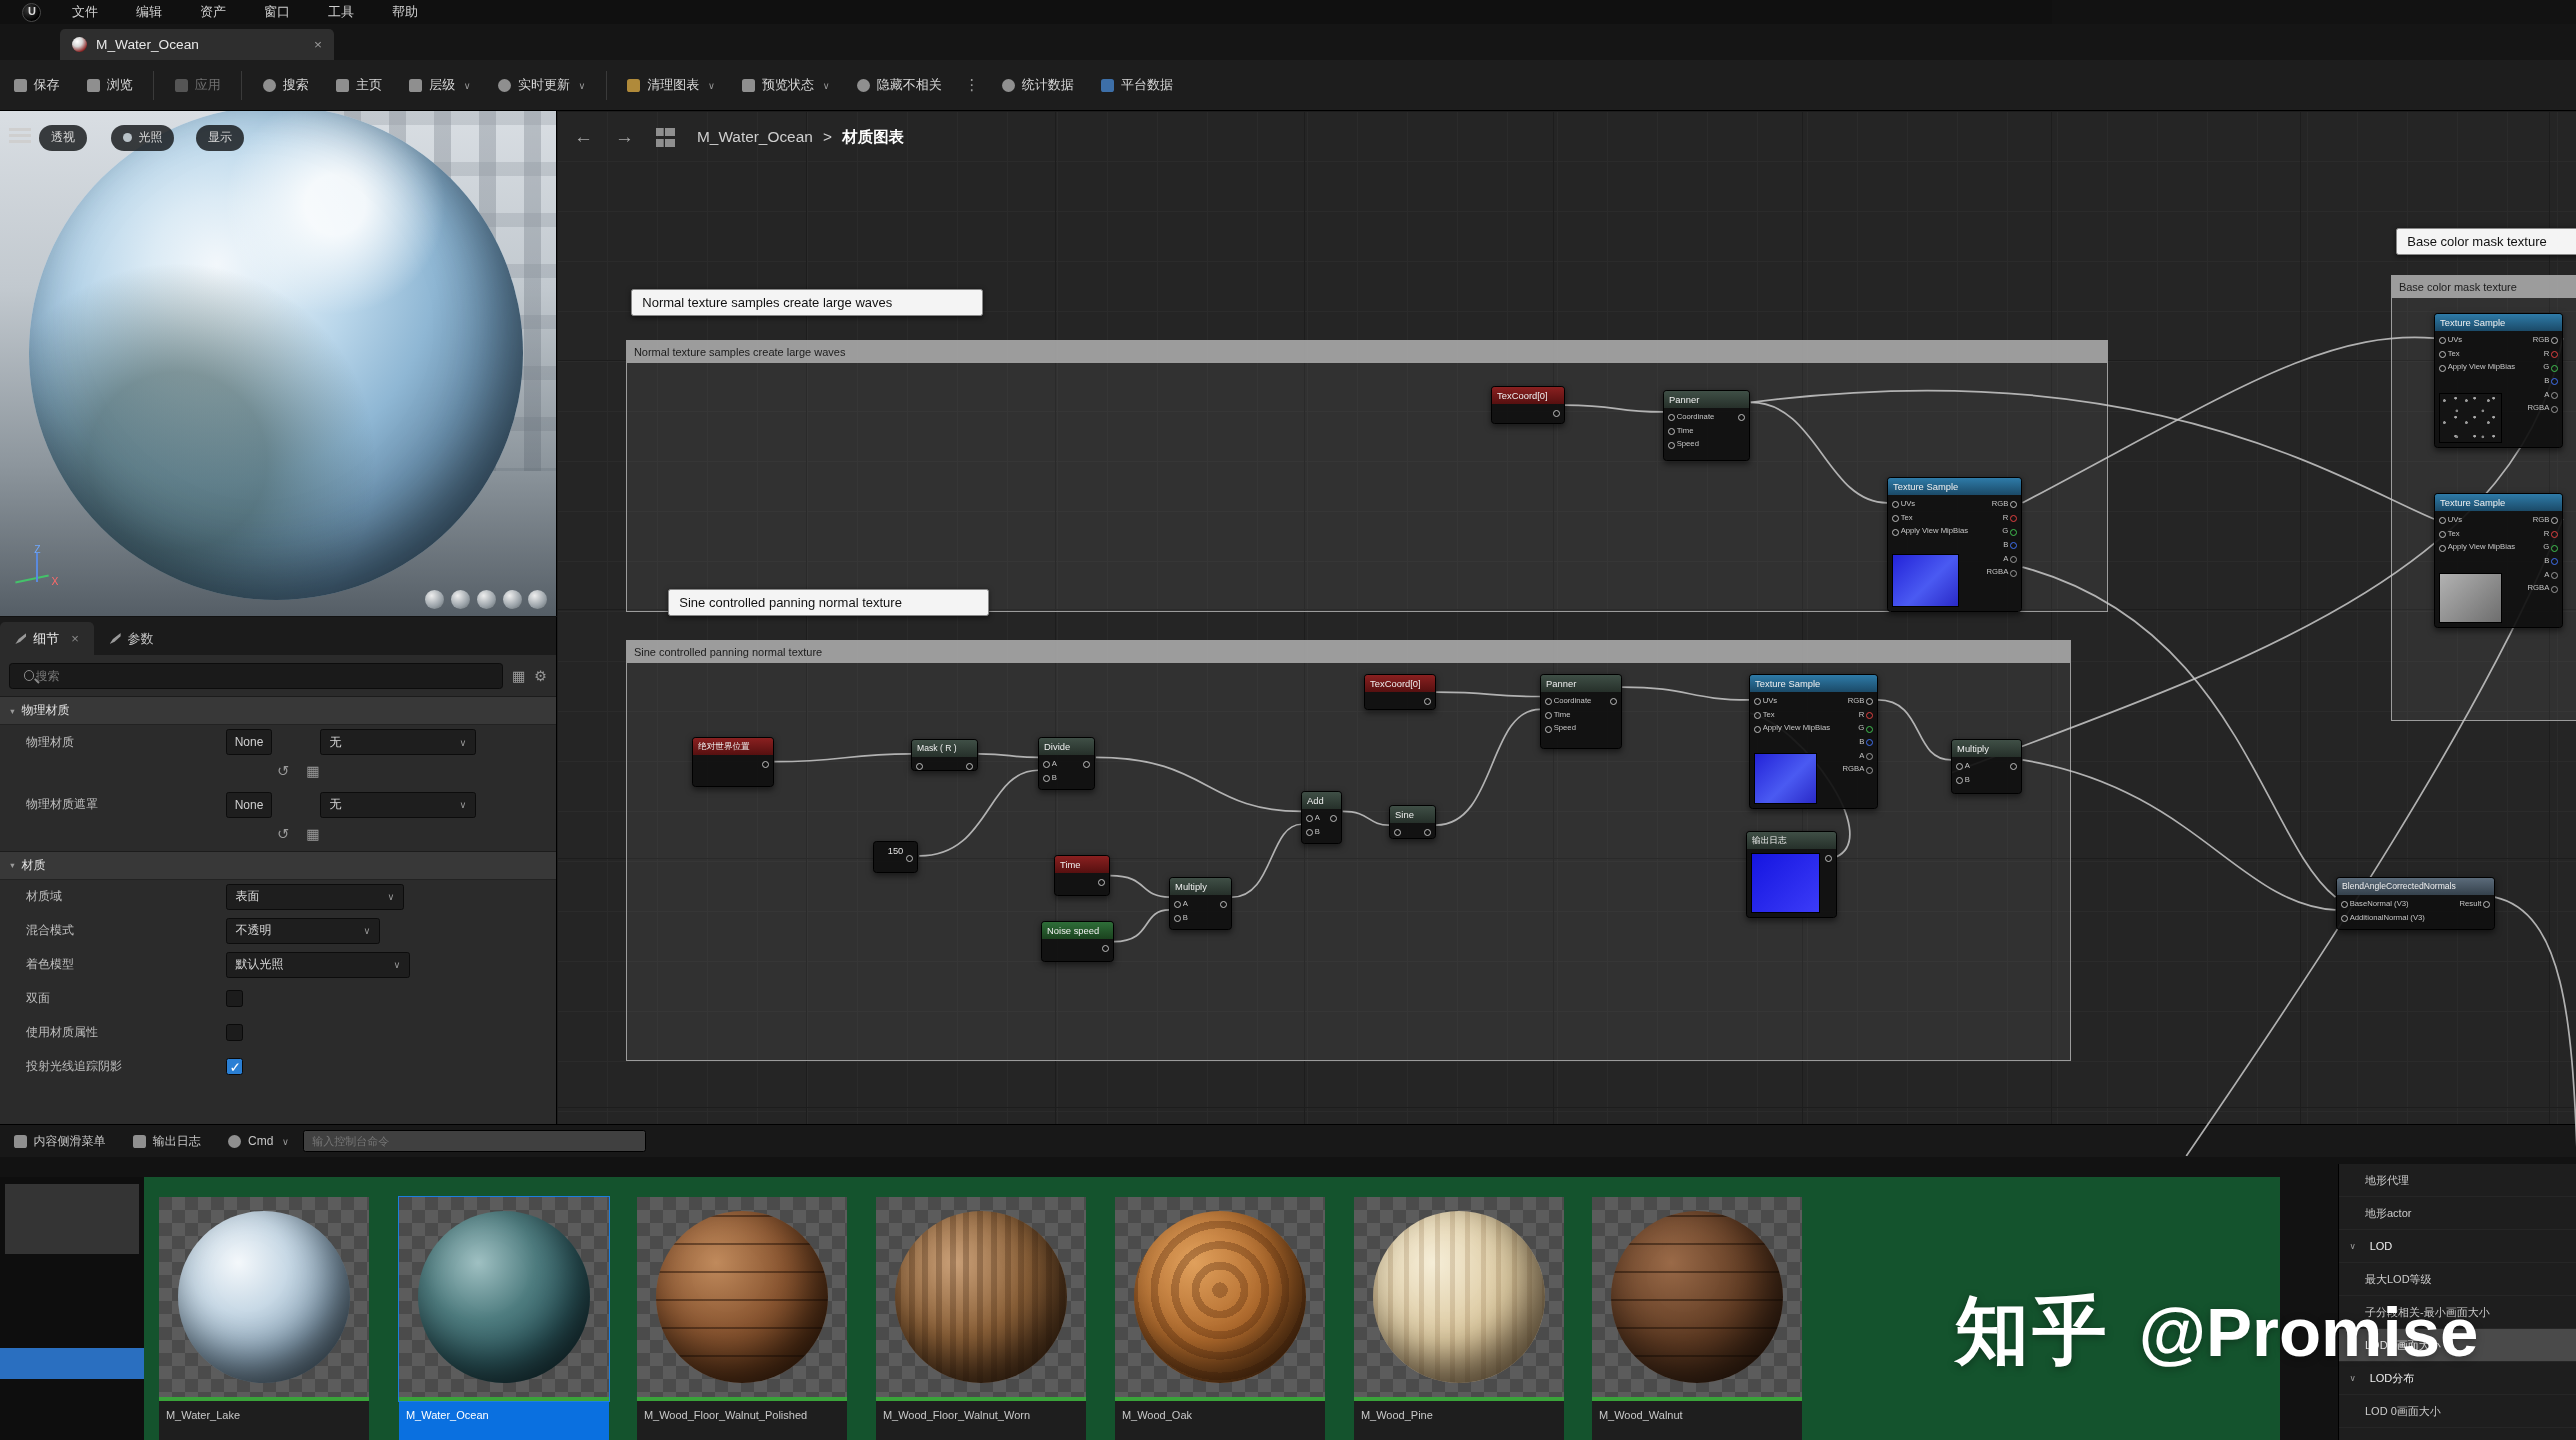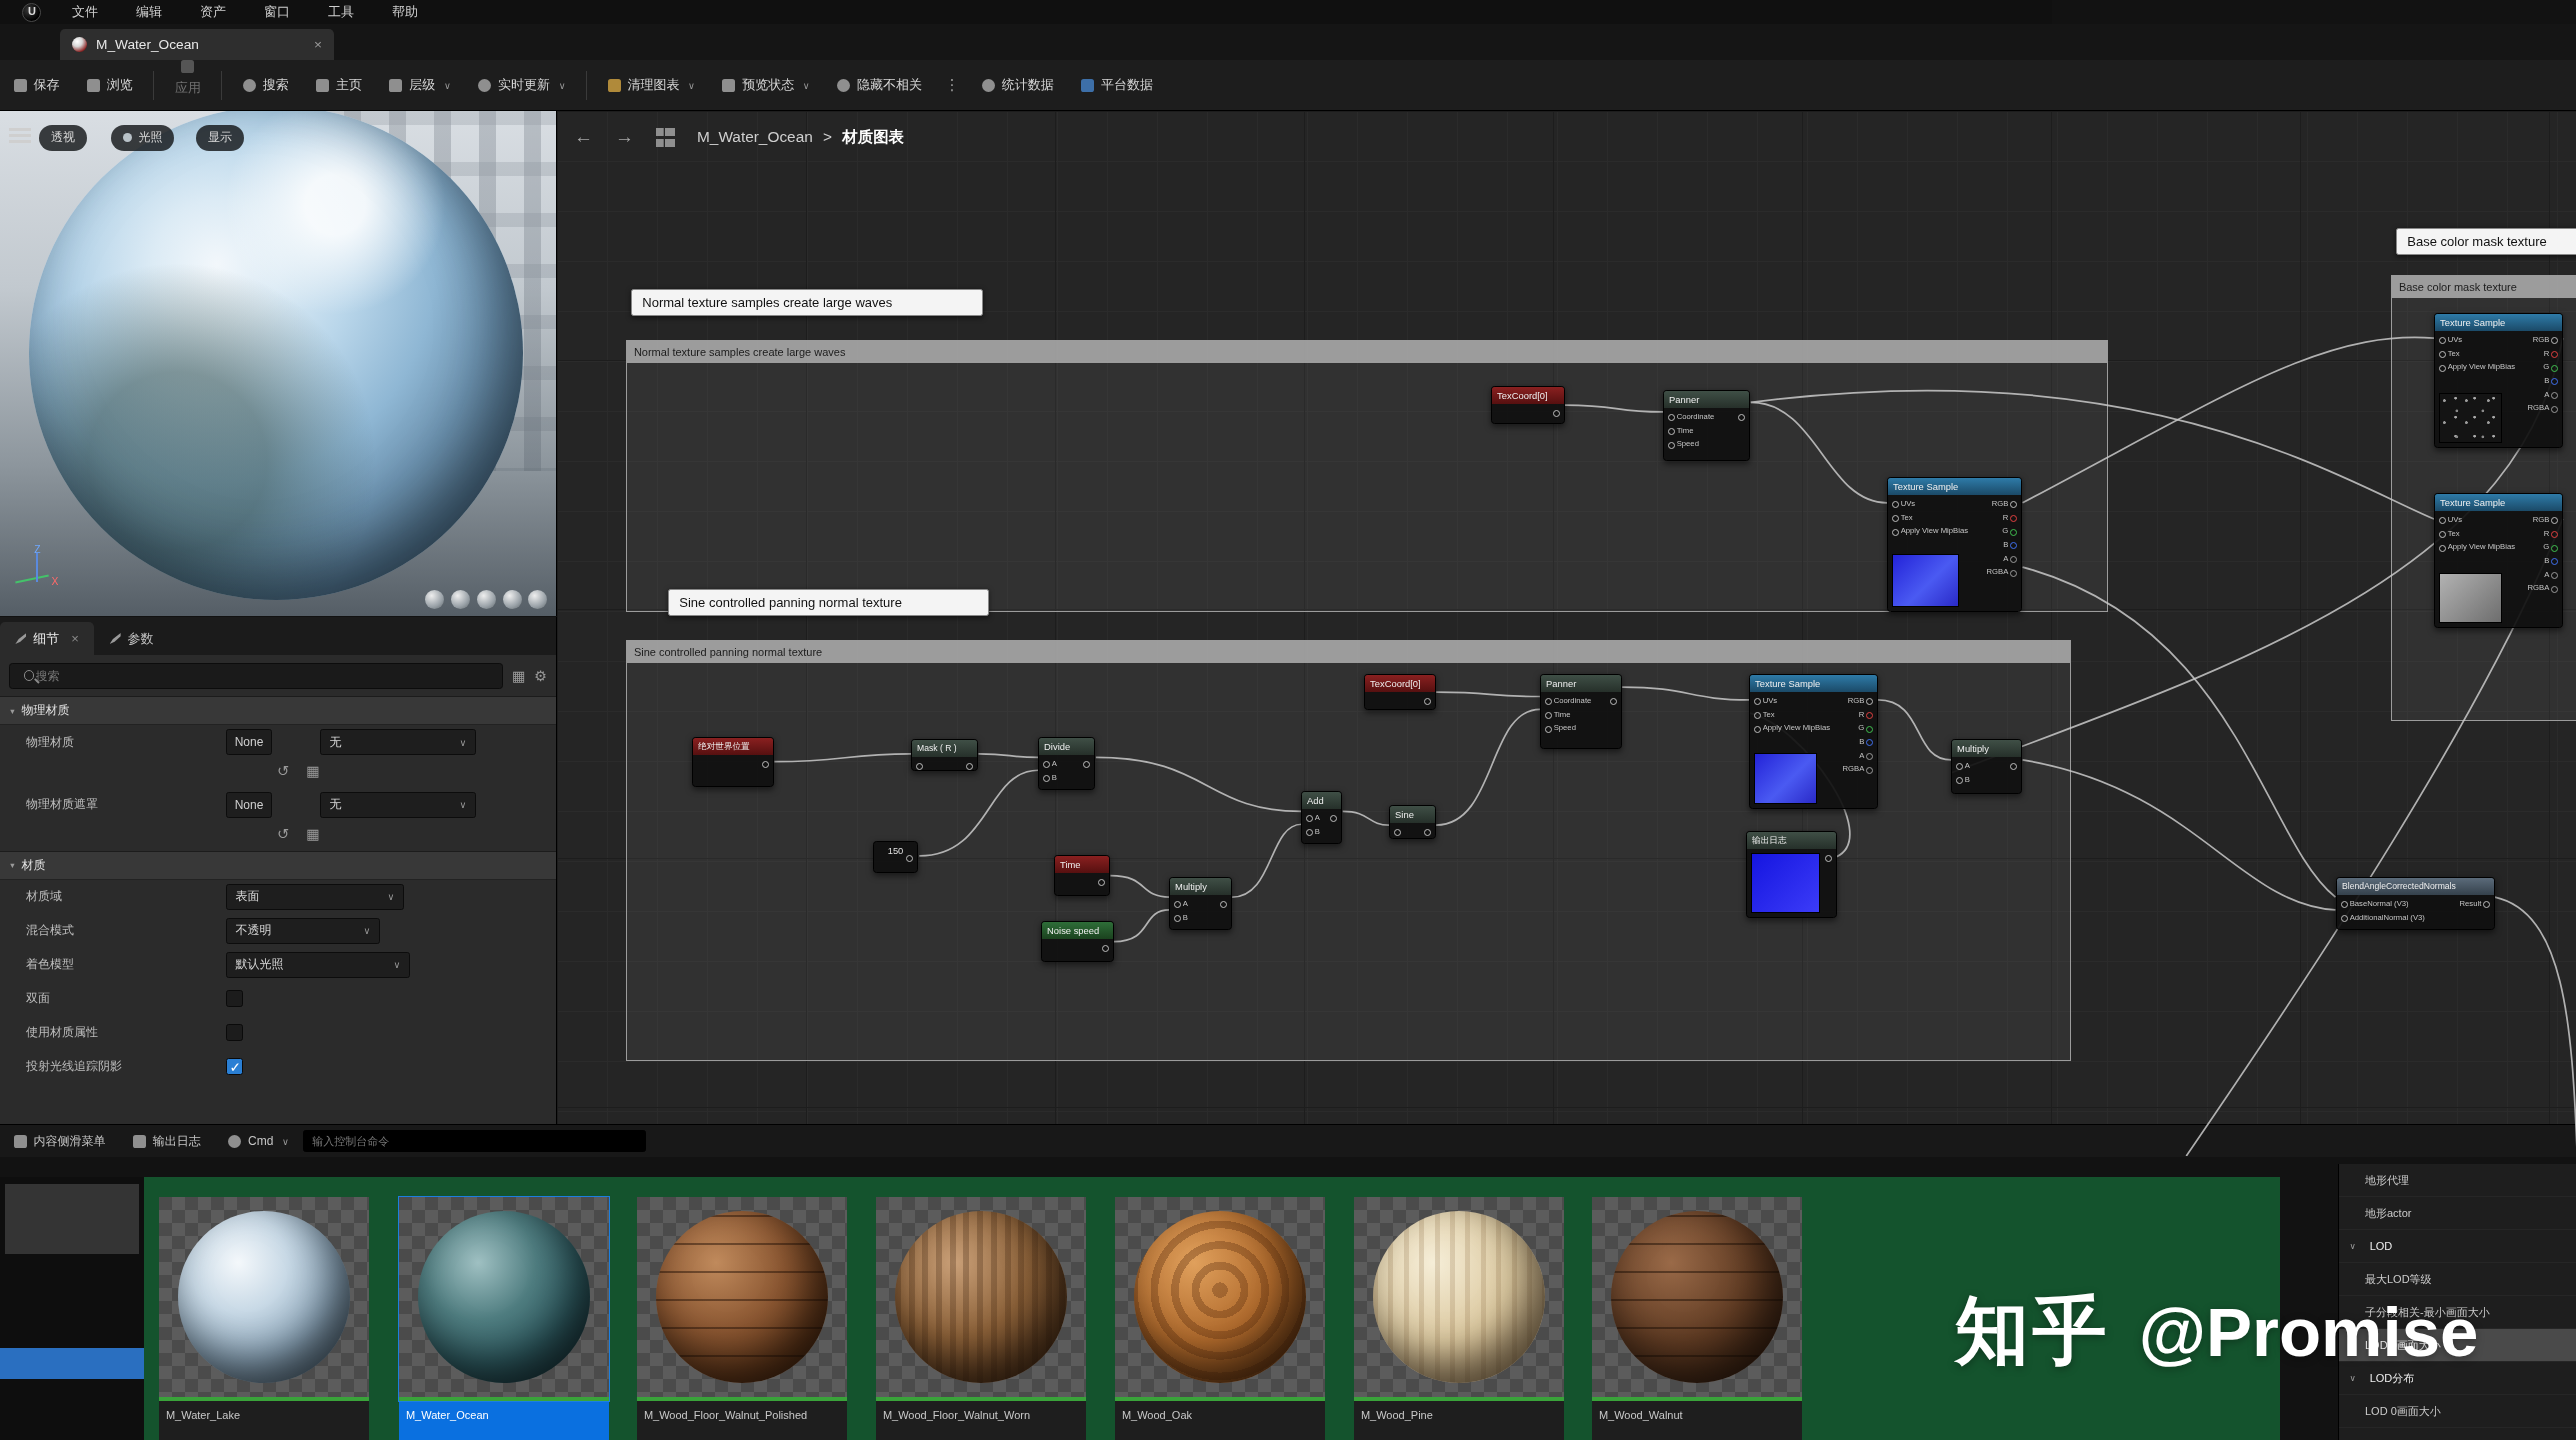--- a/index.html
+++ b/index.html
@@ -20,21 +20,21 @@
   .asset-tab { position:absolute; left:60px; top:5.1px; width:274px; height:31px; background:#2e2e2e;
     border-radius:5.1px 5.1px 0 0; display:flex; align-items:center; color:#e8e8e8; font-size:13.7px; }
   .tab-icon { width:15.4px; height:15.4px; border-radius:50%; margin:0 8.6px 0 12px;
     background:radial-gradient(circle at 35% 30%,#fff, #d6d6d6 35%, #8a2020 75%, #5c1212); }
   .tab-close { margin-left:auto; margin-right:12px; color:#9a9a9a; font-size:13.7px; }
 
   
   .toolbar { position:absolute; left:0; top:60px; width:2576px; height:51px; background:#1d1d1d;
     display:flex; align-items:center; color:#d6d6d6; font-size:13px; border-bottom:0.9px solid #000; }
   .tbtn { display:flex; align-items:center; gap:6.9px; padding:0 13.7px; height:51px; white-space:nowrap; }
-  .tbtn.dim { color:#6f6f6f;flex-direction:column; }
+  .tbtn.dim { color:#6f6f6f; }
   .ico { width:13px; height:13px; background:#8f8f8f; border-radius:2.6px; display:inline-block; }
   .ico.round { border-radius:50%; }
   .ico.blue { background:#3d6fa8; }
   .ico.gold { background:#b08a3a; }
   .chev { color:#9a9a9a; font-size:9.4px; margin-left:1.7px; }
   .tsep { width:0.9px; height:29px; background:#3a3a3a; margin:0 6.9px; }
   .tdots { color:#9a9a9a; font-size:15.4px; padding:0 8.6px; }
 
   
   .viewport { position:absolute; left:0; top:111px; width:557px; height:505px; overflow:hidden;
@@ -141,21 +141,21 @@
       radial-gradient(circle at 65% 65%, #8a8a8a 1.1px, transparent 1.7px),
       radial-gradient(circle at 82% 22%, #aaa 1px, transparent 1.7px);
     background-size:22px 22px, 26px 26px, 19px 19px; }
   .pv-gray { background:linear-gradient(135deg,#b2b2b2,#6e6e6e); }
   .nbody-txt { text-align:center; font-size:9.4px; color:#e0e0e0; padding-top:3.4px; }
 
   
   .console { position:absolute; left:0; top:1124px; width:2576px; height:33px; background:#181818;
     display:flex; align-items:center; color:#c6c6c6; font-size:12px; border-top:0.9px solid #000; }
   .c-item { display:flex; align-items:center; gap:6.9px; padding:0 13.7px; height:33px; }
-  .cmd-input { width:343px; height:22px; background:#000000; border:0.9px solid #000; border-radius:2.6px;
+  .cmd-input { width:343px; height:22px; background:#404040; border:0.9px solid #000; border-radius:2.6px;
     color:#bbb; font-size:11px; padding:0 8.6px; outline:none; }
 
   
   .browser { position:absolute; left:0; top:1177px; width:2280px; height:284px; background:#14532d; overflow:hidden; }
   .cb-left { position:absolute; left:0; top:0; width:144px; height:284px; background:#0e0e0e; }
   .cb-left .blockA { position:absolute; left:5.1px; top:6.9px; width:134px; height:70px; background:#343434; }
   .cb-left .blockB { position:absolute; left:0px; top:171px; width:144px; height:31px; background:#2a6fc0; }
   .tile { position:absolute; top:20px; width:210px; }
   .thumb { width:210px; height:204px; position:relative;
     background:repeating-conic-gradient(#5c5c5c 0% 25%, #4b4b4b 0% 50%); background-size:26px 26px; }

